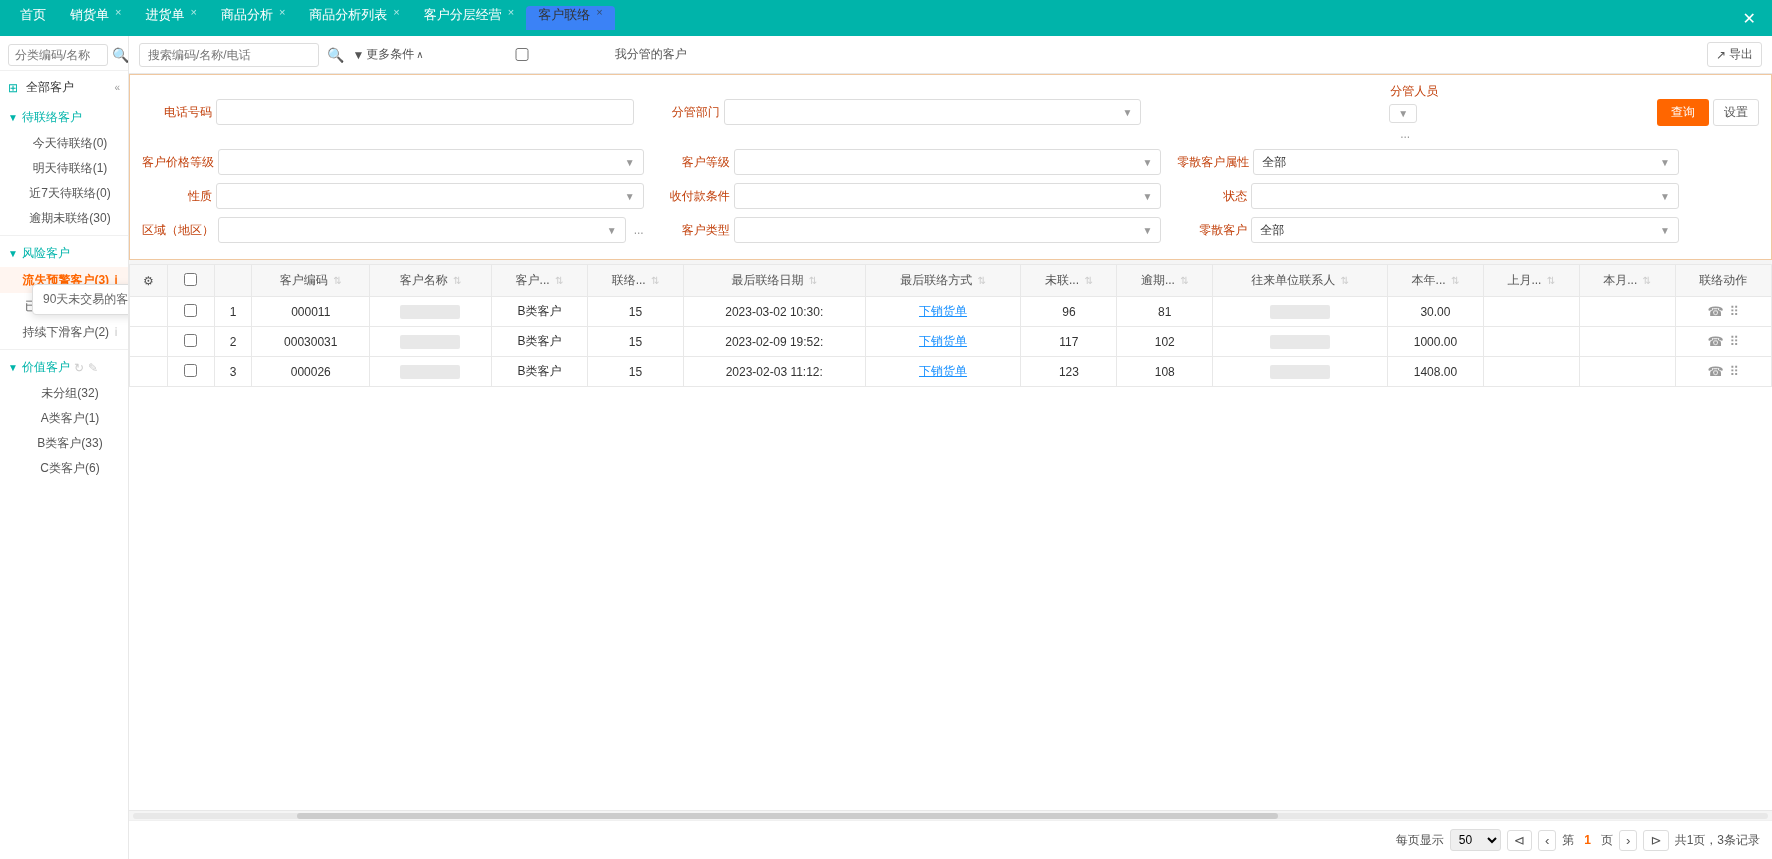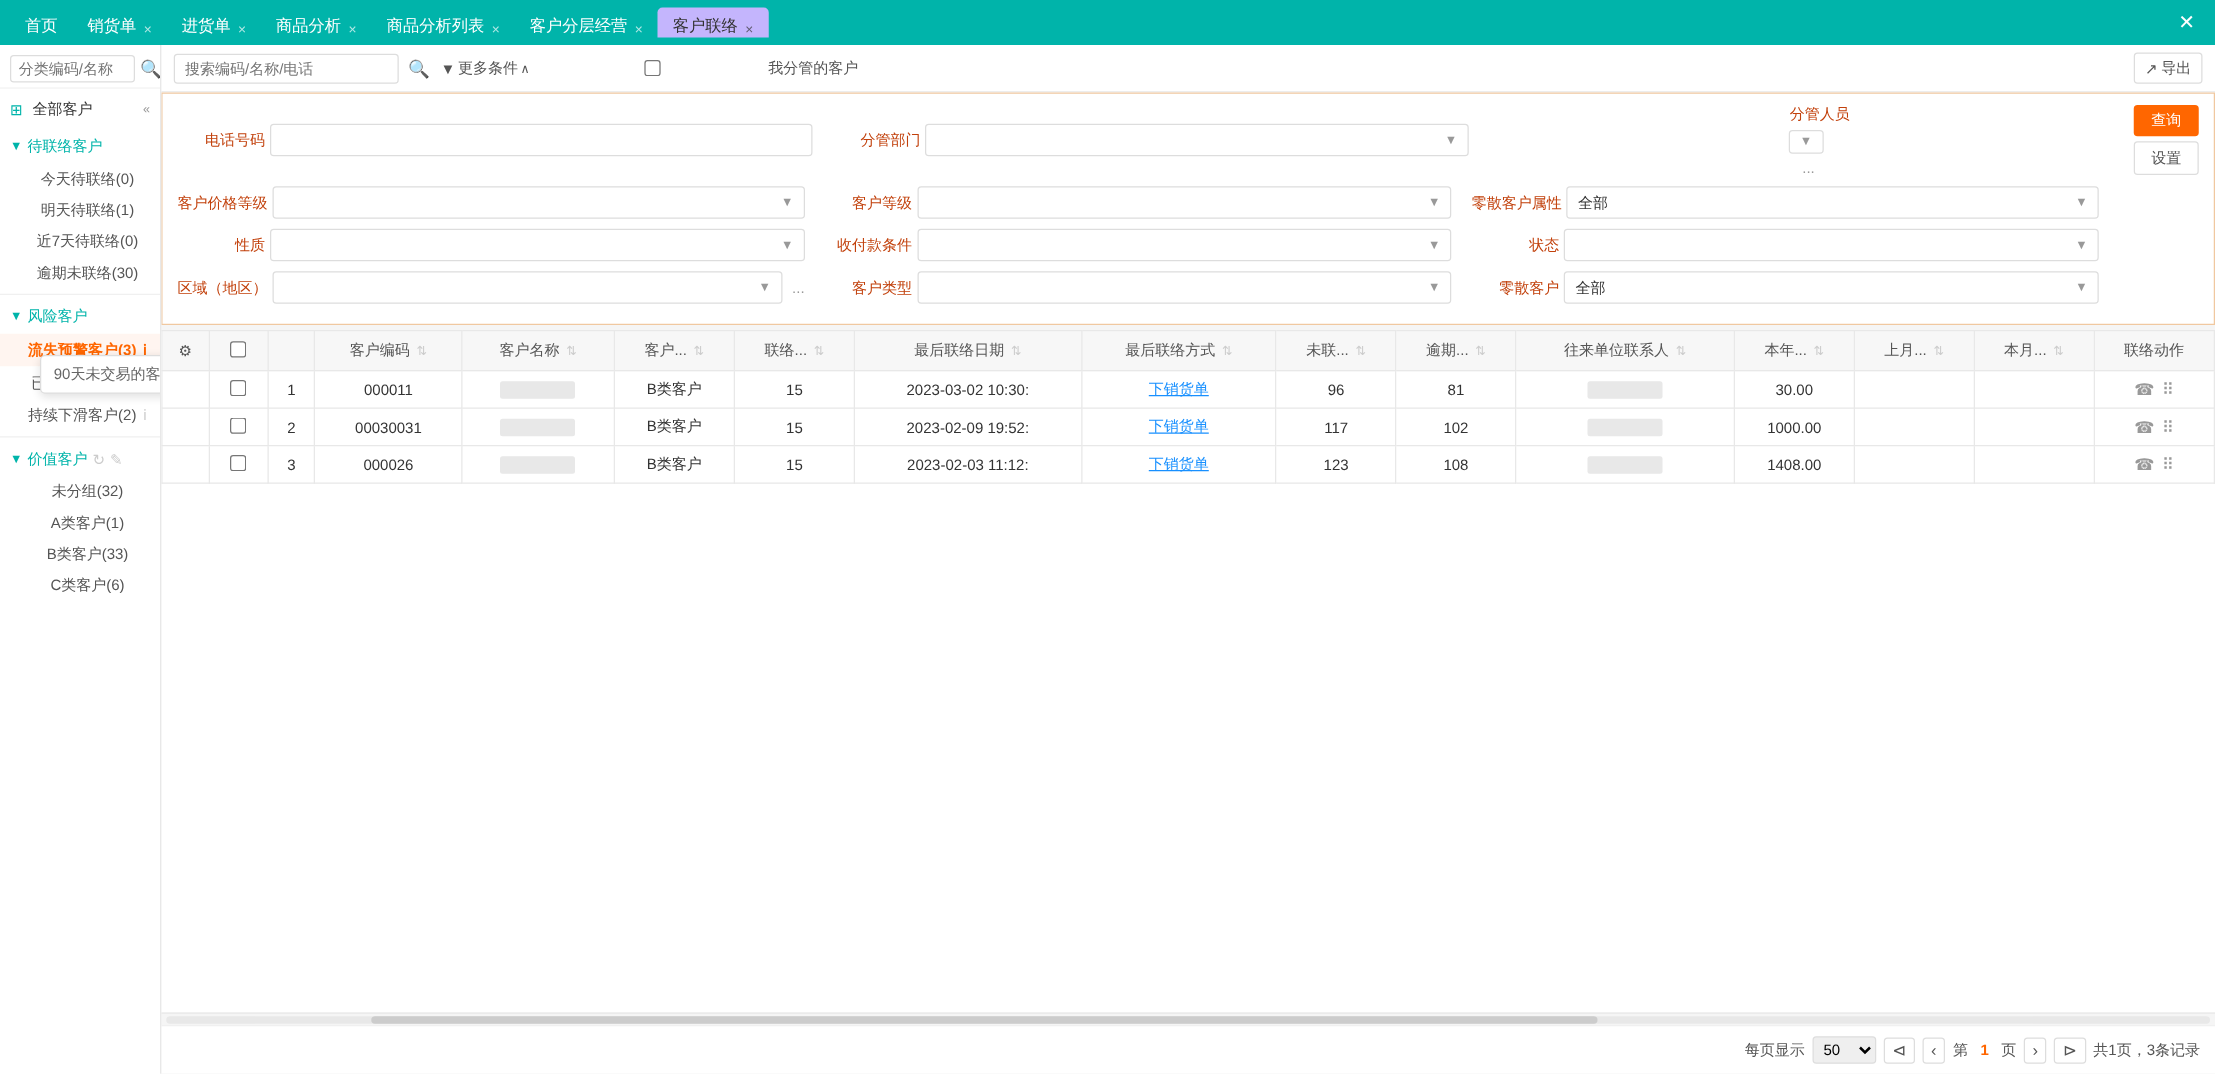--- a/index.html
+++ b/index.html
@@ -3,24 +3,24 @@
   <meta charset="utf-8">
   <style>
     * { margin: 0; padding: 0; box-sizing: border-box; }
     body { font-family: 'Microsoft YaHei', Arial, sans-serif; font-size: 12px; background: #f5f5f5; color: #333; width: 1772px; height: 859px; overflow: hidden; }
 
     
     .top-nav {
       display: flex; align-items: center; background: #00b4aa; height: 36px; padding: 0 8px;
     }
     .top-nav .nav-tab {
-      display: flex; align-items: flex-end; padding: 0 12px; height: 24px; color: #fff; font-size: 13px; cursor: pointer; white-space: nowrap;
+      display: flex; align-items: flex-start; padding: 0 12px; height: 24px; color: #fff; font-size: 13px; cursor: pointer; white-space: nowrap;
     }
     .top-nav .nav-tab.home { background: transparent; }
-    .top-nav .nav-tab.active { background: #c4b5fd; color: #333; border-radius: 4px 4px 0 0; }
+    .top-nav .nav-tab.active { background: #3b82f6; color: #333; border-radius: 4px 4px 0 0; }
     .top-nav .nav-tab .close-icon { margin-left: 6px; font-size: 11px; opacity: 0.7; }
     .top-nav .spacer { flex: 1; }
     .top-nav .window-close { color: #fff; font-size: 16px; cursor: pointer; padding: 0 8px; }
 
     
     .main-layout { display: flex; height: calc(859px - 36px); }
 
     
     .sidebar { width: 129px; background: #fff; border-right: 1px solid #e8e8e8; overflow-y: auto; flex-shrink: 0; }
     .sidebar-search { display: flex; align-items: center; padding: 8px 8px 4px 8px; border-bottom: 1px solid #f0f0f0; }
@@ -58,21 +58,21 @@
     
     .filter-panel { background: #fff; border: 1px solid #f0c8a0; margin: 0; padding: 8px 12px; }
     .filter-row { display: flex; align-items: center; margin-bottom: 8px; gap: 0; }
     .filter-cell { display: flex; align-items: center; flex: 1; min-width: 0; gap: 4px; }
     .filter-label { color: #c2410c; font-size: 12px; white-space: nowrap; min-width: 70px; text-align: right; }
     .filter-input { border: 1px solid #ddd; border-radius: 3px; padding: 3px 8px; font-size: 12px; flex: 1; outline: none; height: 26px; }
     .filter-select { display: flex; align-items: center; border: 1px solid #ddd; border-radius: 3px; padding: 3px 8px; font-size: 12px; flex: 1; height: 26px; justify-content: space-between; cursor: pointer; background: #fff; }
     .filter-select .placeholder { color: #ccc; }
     .filter-select .arrow { color: #999; font-size: 10px; }
     .filter-dotdot { color: #999; cursor: pointer; margin-left: 4px; }
-    .filter-actions { display: flex; flex-direction: column; gap: 4px; padding-left: 8px; }
+    .filter-actions { display: flex; flex-direction: row; gap: 4px; padding-left: 8px; }
     .btn-query { background: #ff6600; color: #fff; border: none; border-radius: 3px; padding: 4px 14px; cursor: pointer; font-size: 12px; }
     .btn-settings { background: #fff; color: #555; border: 1px solid #ddd; border-radius: 3px; padding: 4px 10px; cursor: pointer; font-size: 12px; }
 
     
     .table-area { flex: 1; background: #fff; overflow: auto; margin-top: 4px; }
     table { width: 100%; border-collapse: collapse; }
     thead tr { background: #f7f7f7; }
     th { border: 1px solid #e8e8e8; padding: 7px 6px; font-size: 12px; color: #555; font-weight: normal; white-space: nowrap; text-align: center; }
     th.sortable { cursor: pointer; }
     th .sort-arrows { color: #ccc; margin-left: 2px; font-size: 10px; }

